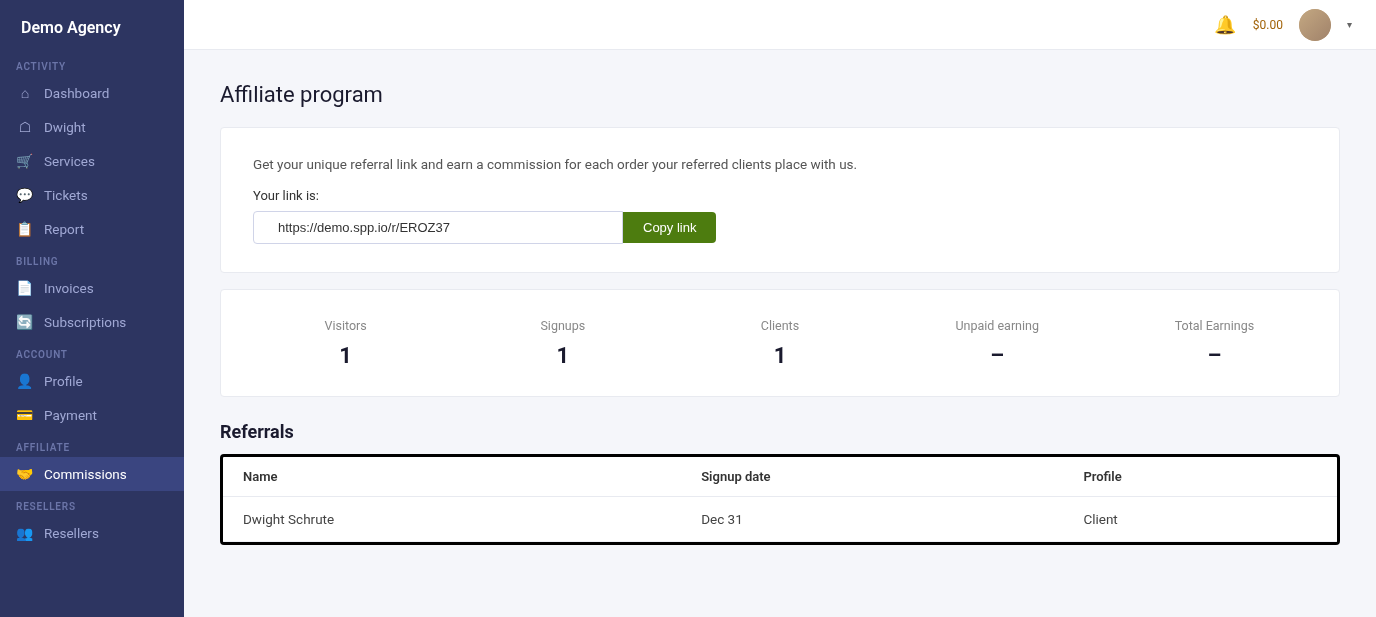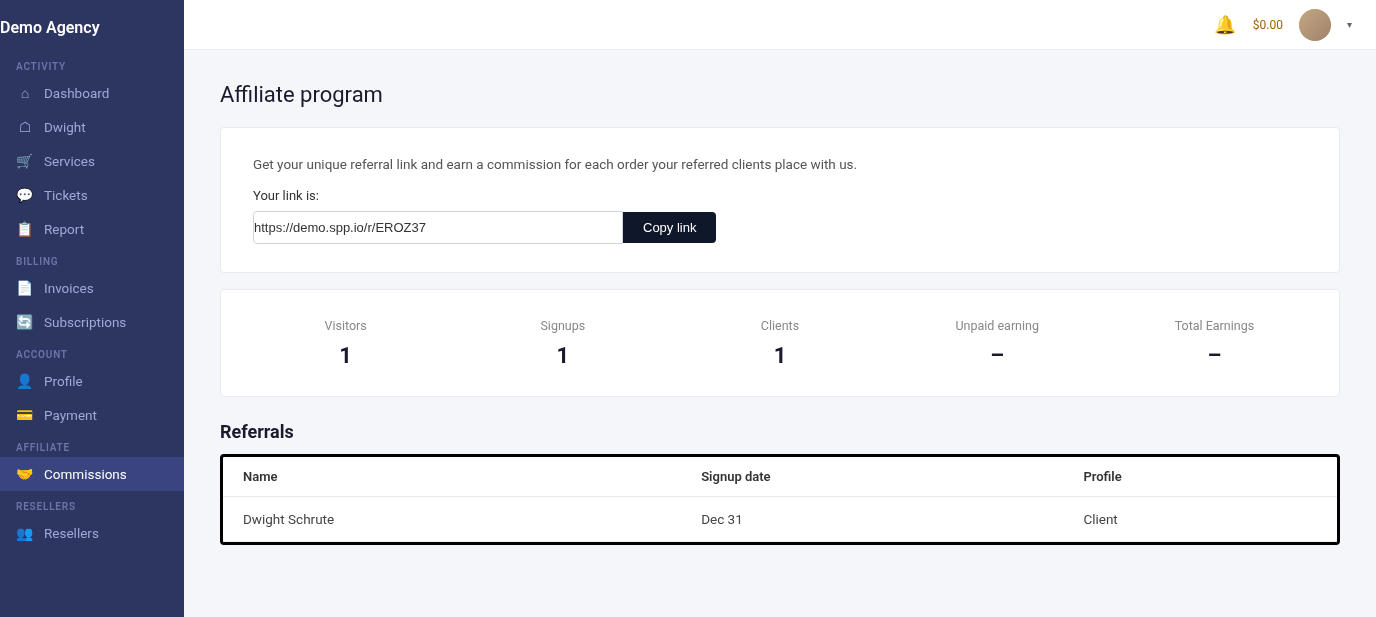--- a/index.html
+++ b/index.html
@@ -10,21 +10,21 @@
       width: 184px;
       min-width: 184px;
       background: #2d3561;
       color: #a0a8d4;
       display: flex;
       flex-direction: column;
       height: 617px;
       overflow-y: auto;
     }
     .sidebar-logo {
-      padding: 18px 0 14px;
+      padding: 18px 21px 14px;
       color: #fff;
       font-size: 16px;
       font-weight: 600;
     }
     .sidebar-section-label {
       padding: 10px 16px 4px;
       font-size: 10px;
       font-weight: 600;
       letter-spacing: 0.08em;
       text-transform: uppercase;
@@ -109,29 +109,29 @@
       margin-bottom: 8px;
     }
     .link-row {
       display: flex;
       gap: 0;
       align-items: center;
     }
     .link-input {
       border: 1px solid #d0d4e8;
       border-radius: 4px 0 0 4px;
-      padding: 8px 0;
+      padding: 8px 24px;
       font-size: 13px;
       color: #333;
       width: 370px;
       outline: none;
       background: #fff;
     }
     .copy-btn {
-      background: #0f172a;
+      background: #4d7c0f;
       color: #fff;
       border: none;
       border-radius: 0 4px 4px 0;
       padding: 8px 20px;
       font-size: 13px;
       cursor: pointer;
       font-weight: 500;
     }
 
     

